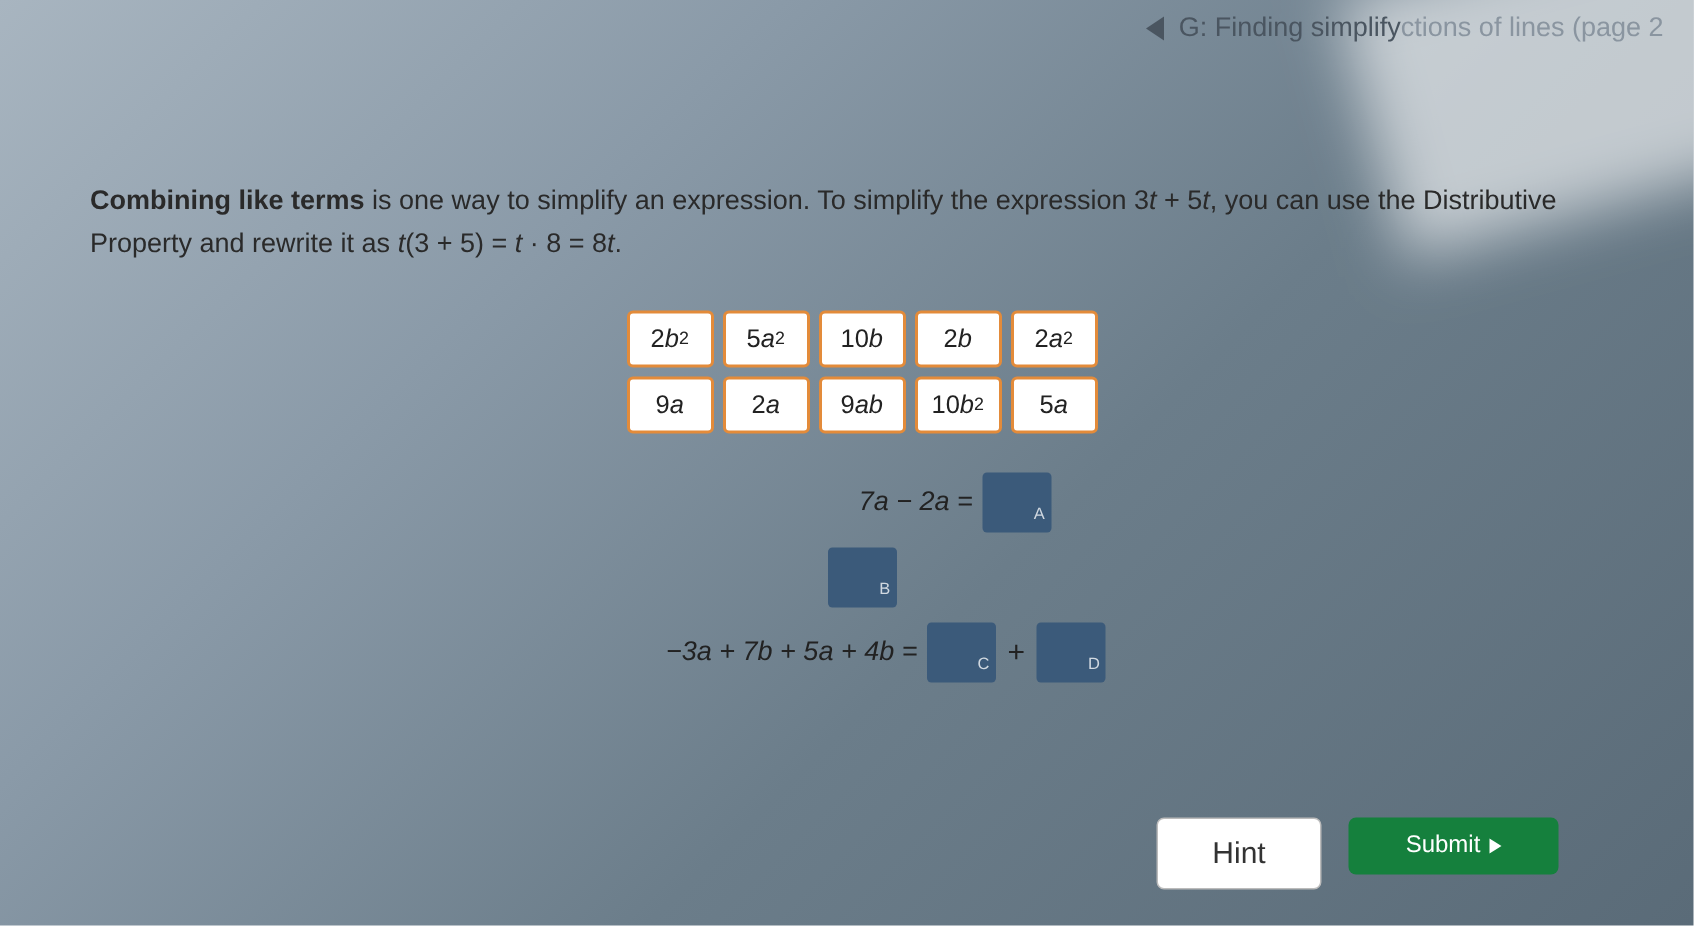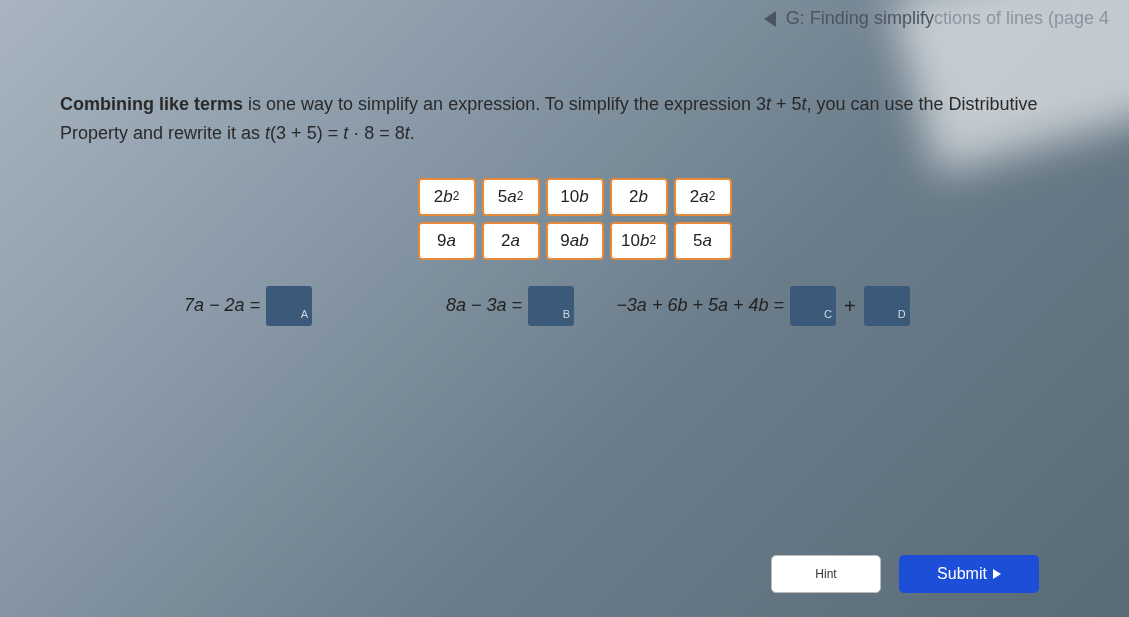--- a/index.html
+++ b/index.html
@@ -30,21 +30,21 @@
   }
   .content {
     position: absolute;
     top: 90px;
     left: 60px;
     right: 40px;
     color: #2a2a2a;
     font-size: 18px;
     line-height: 1.6;
   }
-  .para1 { margin-bottom: 20px; }
+  .para1 { margin-bottom: 20px; margin-top: 29px; }
   .para1 .bold { font-weight: 700; }
   .ital { font-style: italic; }
   .sup { font-size: 0.7em; vertical-align: super; }
   .tiles-container {
     margin-top: 30px;
     display: flex;
     flex-direction: column;
     align-items: center;
     gap: 6px;
   }
@@ -57,21 +57,21 @@
     display: flex;
     align-items: center;
     justify-content: center;
     font-size: 17px;
     color: #222;
     cursor: grab;
   }
   .equations {
     margin-top: 26px;
     display: flex;
-    flex-direction: row;
+    flex-direction: column;
     align-items: center;
     gap: 10px;
   }
   .eq-row {
     display: flex;
     align-items: center;
     gap: 6px;
     font-size: 18px;
     color: #222;
   }
@@ -90,34 +90,34 @@
   }
   .plus { font-size: 20px; color: #222; margin: 0 2px; }
   .bottom-bar {
     position: absolute;
     bottom: 24px;
     right: 90px;
     display: flex;
     gap: 18px;
   }
   .hint-btn {
-    width: 110px; height: 38px;
+    width: 110px; height: 48px;
     background: #fff;
     border: 1px solid #bbb;
     border-radius: 5px;
     display: flex;
     align-items: center;
     justify-content: center;
-    font-size: 12px;
+    font-size: 20px;
     color: #333;
     cursor: pointer;
   }
   .submit-btn {
     width: 140px; height: 38px;
-    background: #1d4ed8;
+    background: #15803d;
     border: none;
     border-radius: 5px;
     display: flex;
     align-items: center;
     justify-content: center;
     font-size: 16px;
     color: #fff;
     cursor: pointer;
     gap: 6px;
   }
@@ -138,21 +138,21 @@
   }
 </style>
 </head>
 <body>
 
 <div class="glare"></div>
 
 <div class="header">
   <div class="arrow-left"></div>
   <span>
-    <span>G: Finding simplify</span><span class="faded">ctions of lines (page 4</span>
+    <span>G: Finding simplify</span><span class="faded">ctions of lines (page 2</span>
   </span>
 </div>
 
 <div class="content">
   <div class="para1">
     <span class="bold">Combining like terms</span><span> is one way to simplify an expression. To simplify the expression 3</span><span class="ital">t</span><span> + 5</span><span class="ital">t</span><span>, you can use the Distributive Property and rewrite it as </span><span class="ital">t</span><span>(3 + 5) = </span><span class="ital">t</span><span> · 8 = 8</span><span class="ital">t</span><span>.</span>
   </div>
 
 
   <div class="tiles-container">
@@ -207,27 +207,26 @@
   </div>
 
   <div class="equations">
     <div class="eq-row">
       <span class="eq-label ital">7a − 2a =</span>
       <div class="drop">
           <span>A</span>
         </div>
     </div>
     <div class="eq-row">
-      <span class="eq-label ital">8a − 3a =</span>
       <div class="drop">
           <span>B</span>
         </div>
     </div>
     <div class="eq-row">
-      <span class="eq-label ital">−3a + 6b + 5a + 4b =</span>
+      <span class="eq-label ital">−3a + 7b + 5a + 4b =</span>
       <div class="drop">
           <span>C</span>
         </div>
       <span class="plus">+</span>
       <div class="drop">
           <span>D</span>
         </div>
     </div>
   </div>
 </div>

